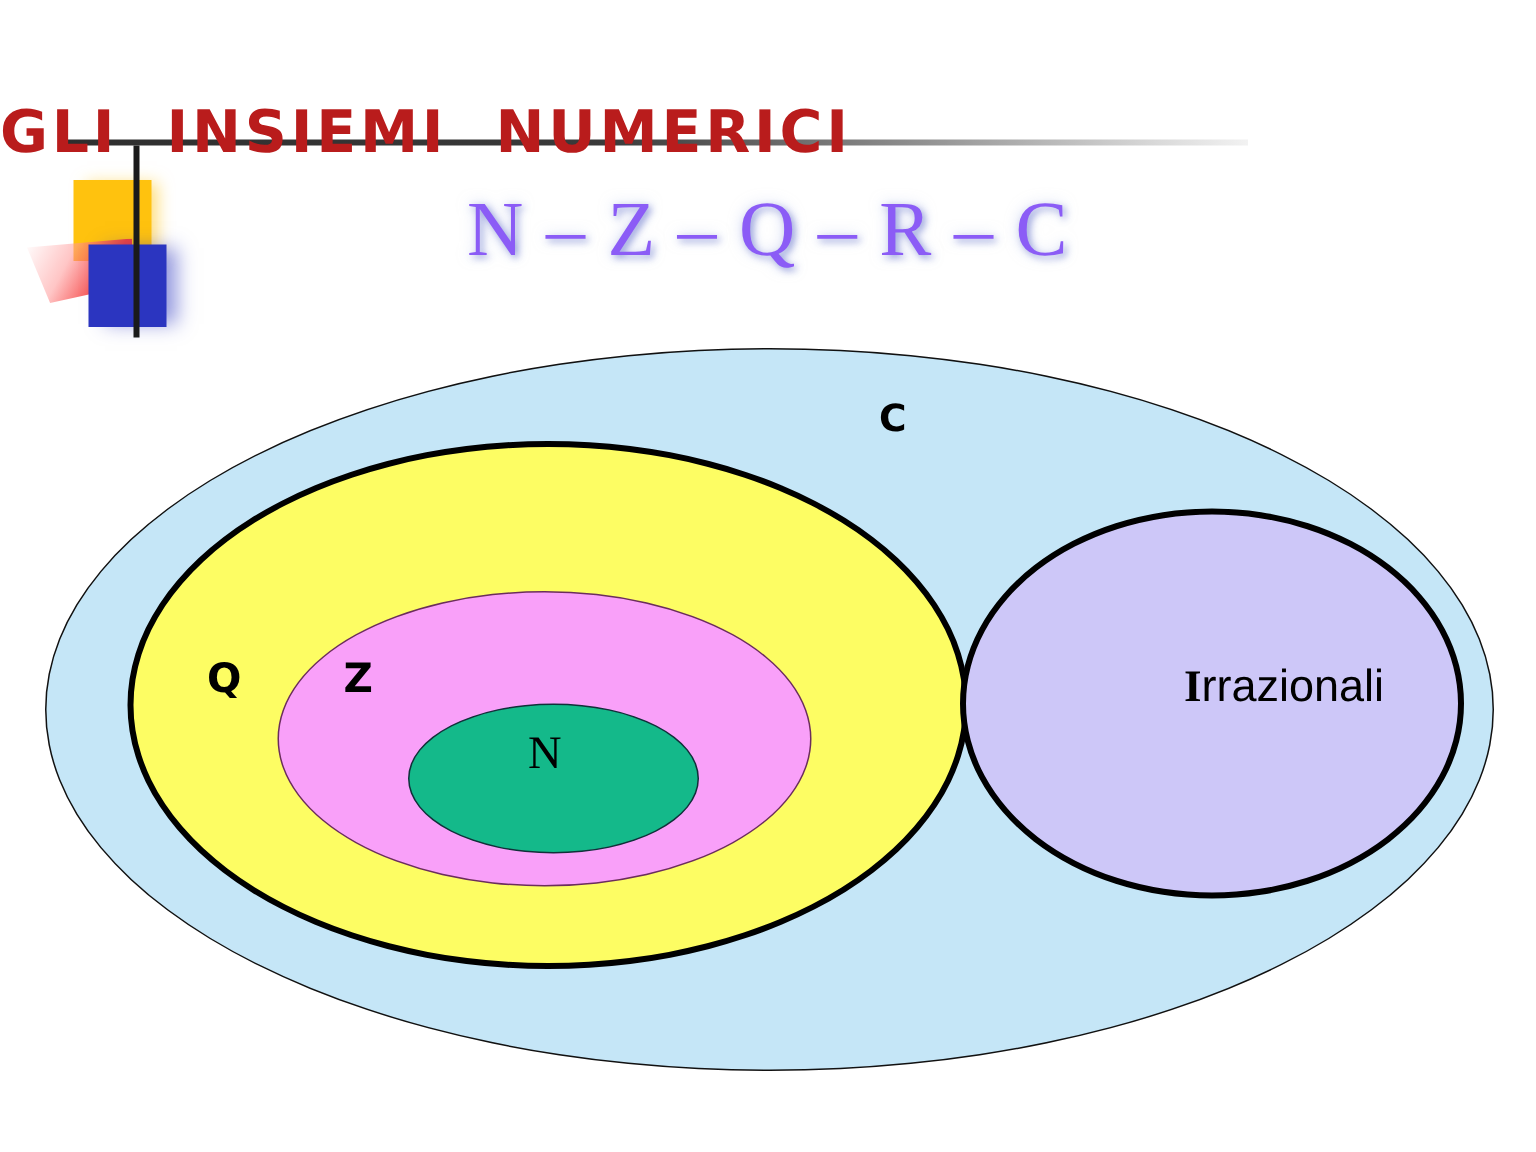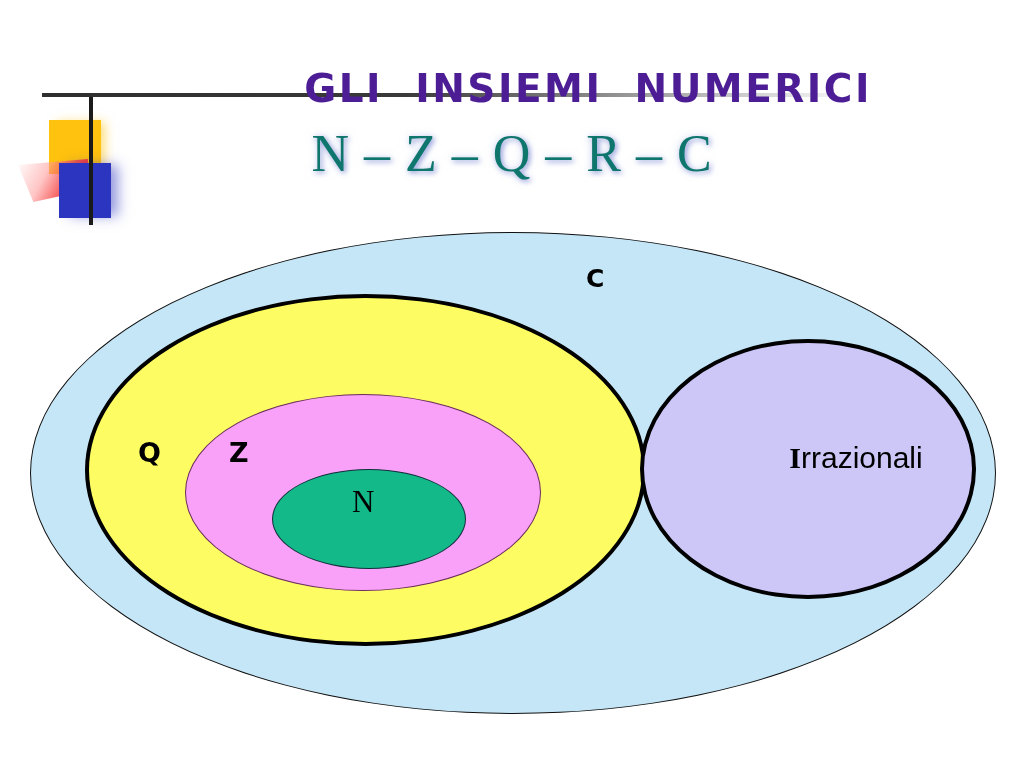--- a/index.html
+++ b/index.html
@@ -78,37 +78,37 @@
     height: 4px;
     background: linear-gradient(to right, #2e2e2e 0%, #3a3a3a 46%, #8f8f8f 72%, #d8d8d8 92%, #f2f2f2 100%);
   }
 
   
   .title {
     position: absolute;
     left: 0;
     top: 66px;
     width: 872px;
-    text-align: right;
+    text-align: left;
     font-family: "DejaVu Sans", sans-serif;
     font-weight: bold;
     font-size: 39px;
     letter-spacing: 2.5px;
-    color: #4c1d95;
+    color: #b91c1c;
     white-space: pre;
   }
   .subtitle {
     position: absolute;
     left: 0;
     top: 124px;
     width: 1024px;
     text-align: center;
     font-family: "Liberation Serif", serif;
     font-size: 52px;
-    color: #0f766e;
+    color: #8b5cf6;
     letter-spacing: 1px;
     text-shadow: 2px 2px 5px rgba(140,150,215,0.85), 0 0 9px rgba(170,180,230,0.55);
     white-space: pre;
   }
 
   
   .venn {
     position: absolute;
     left: 0;
     top: 0;

